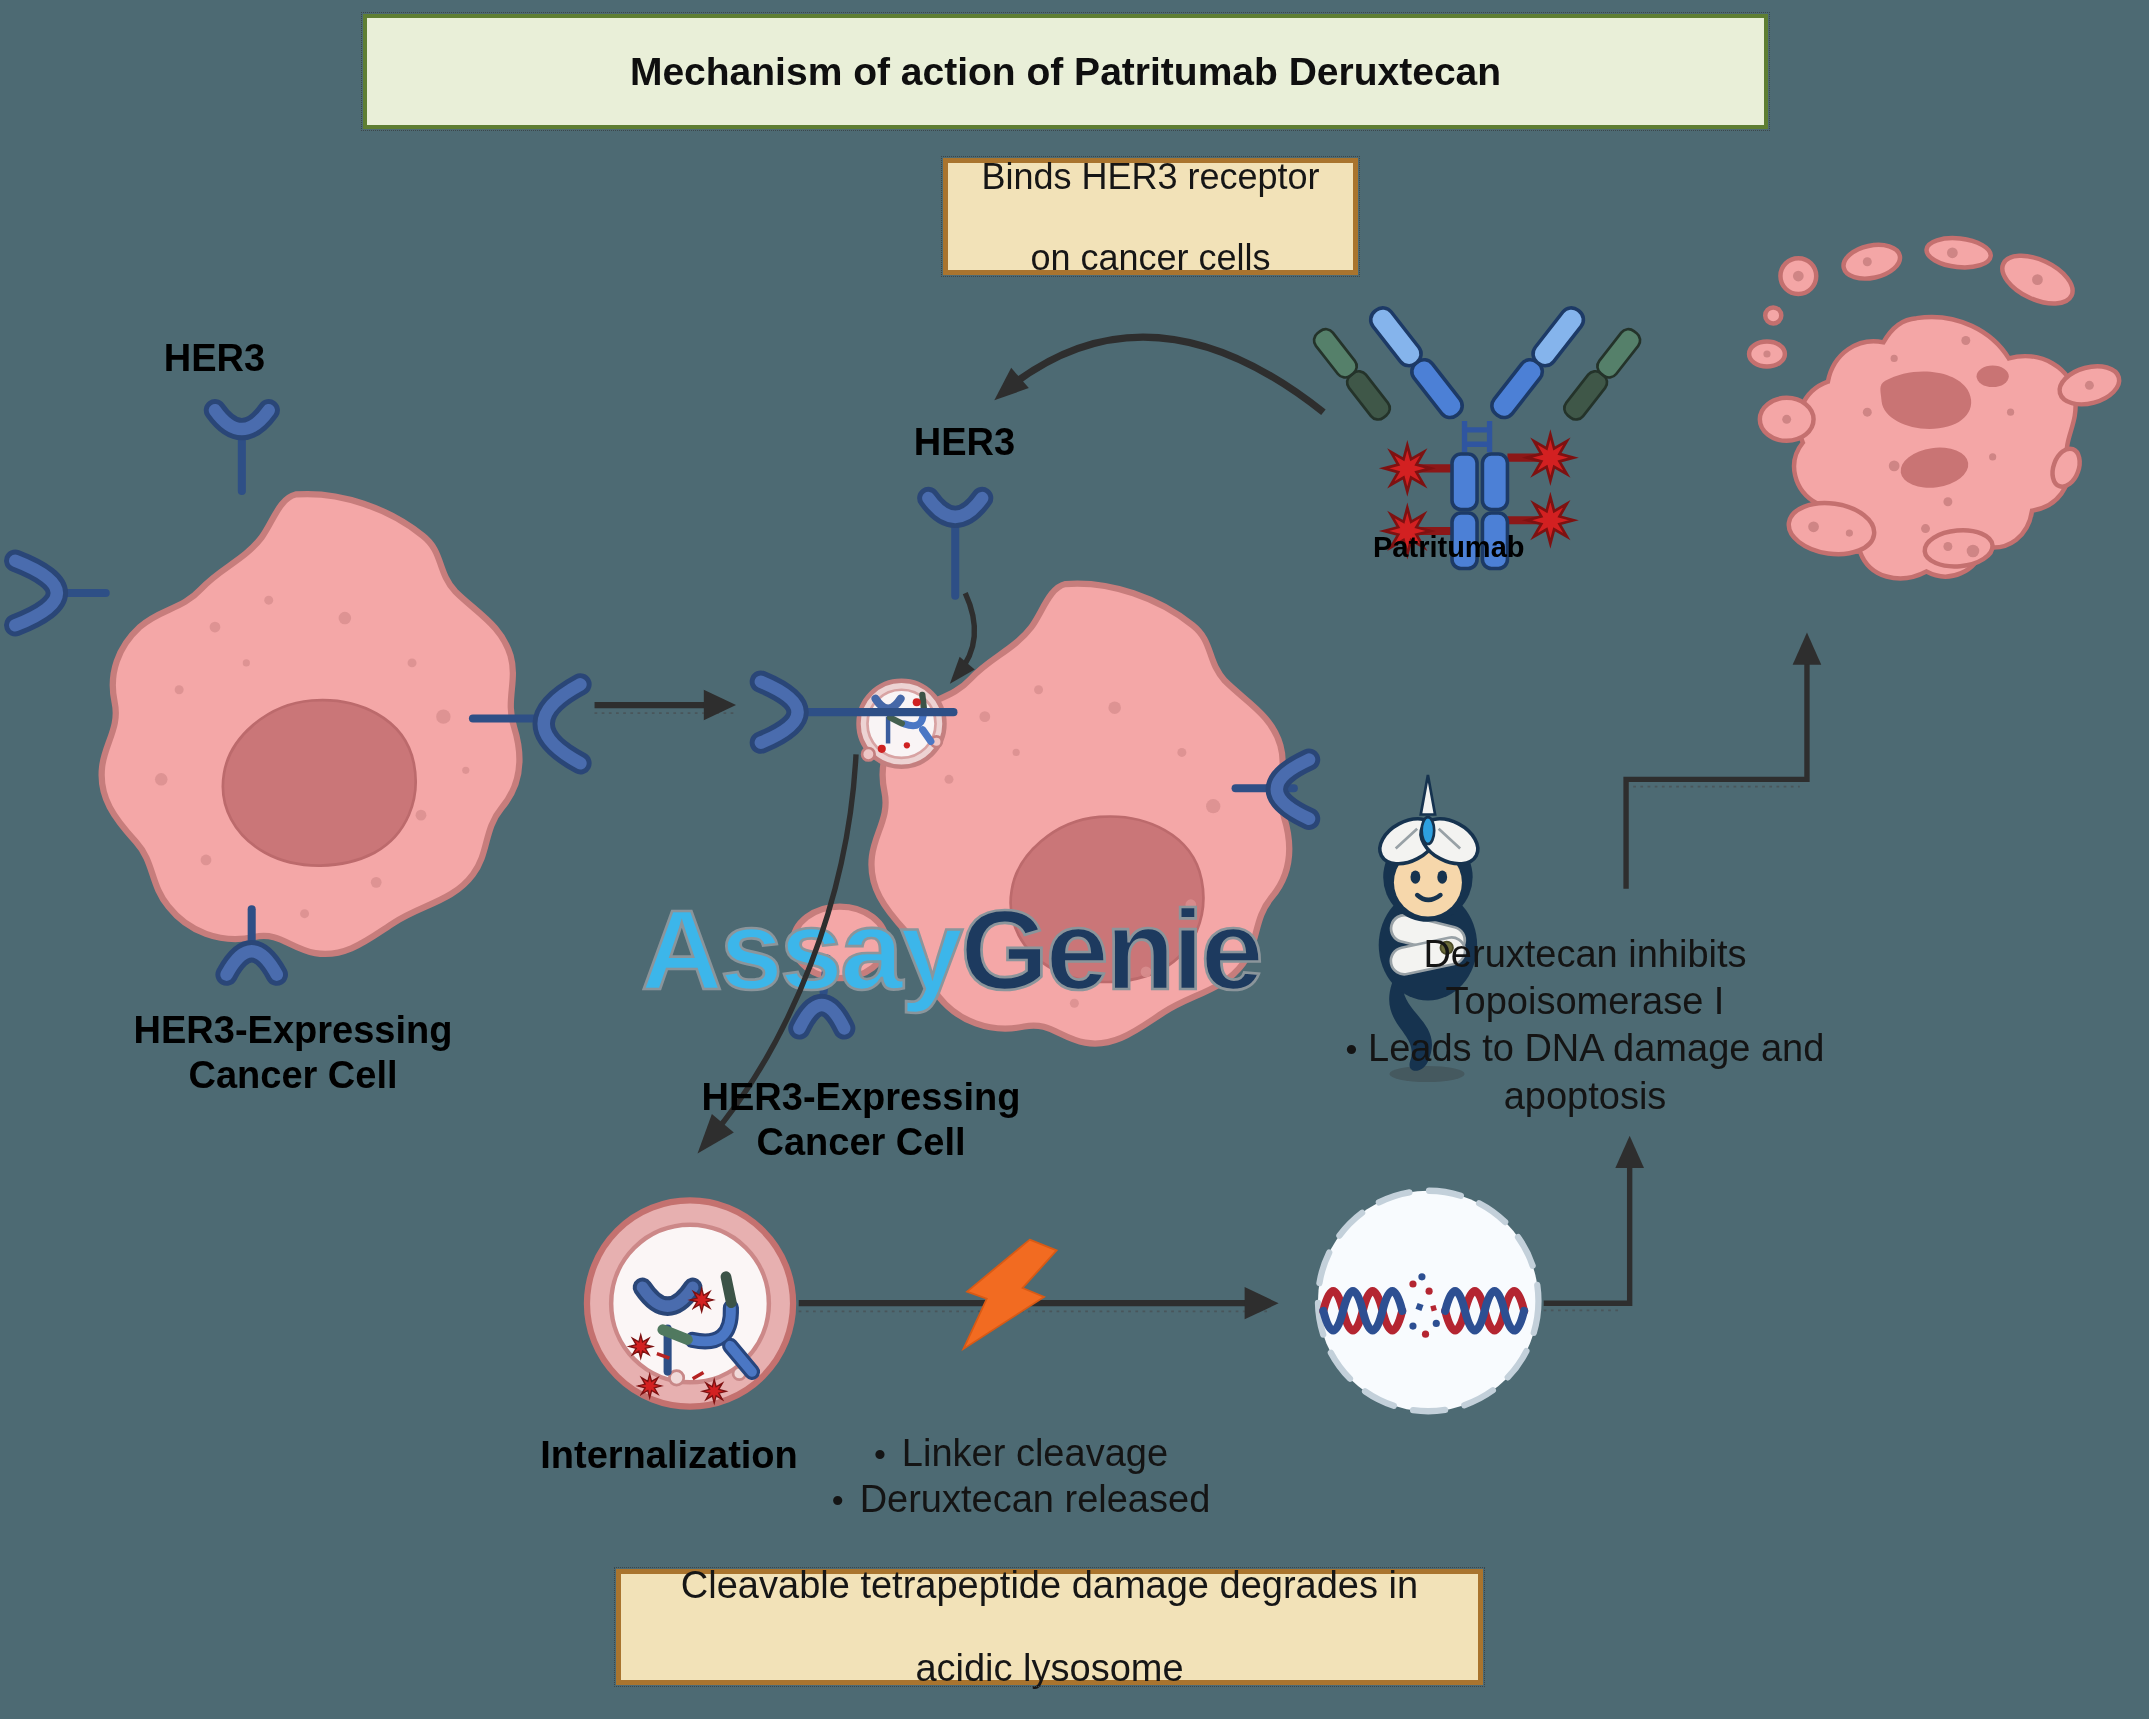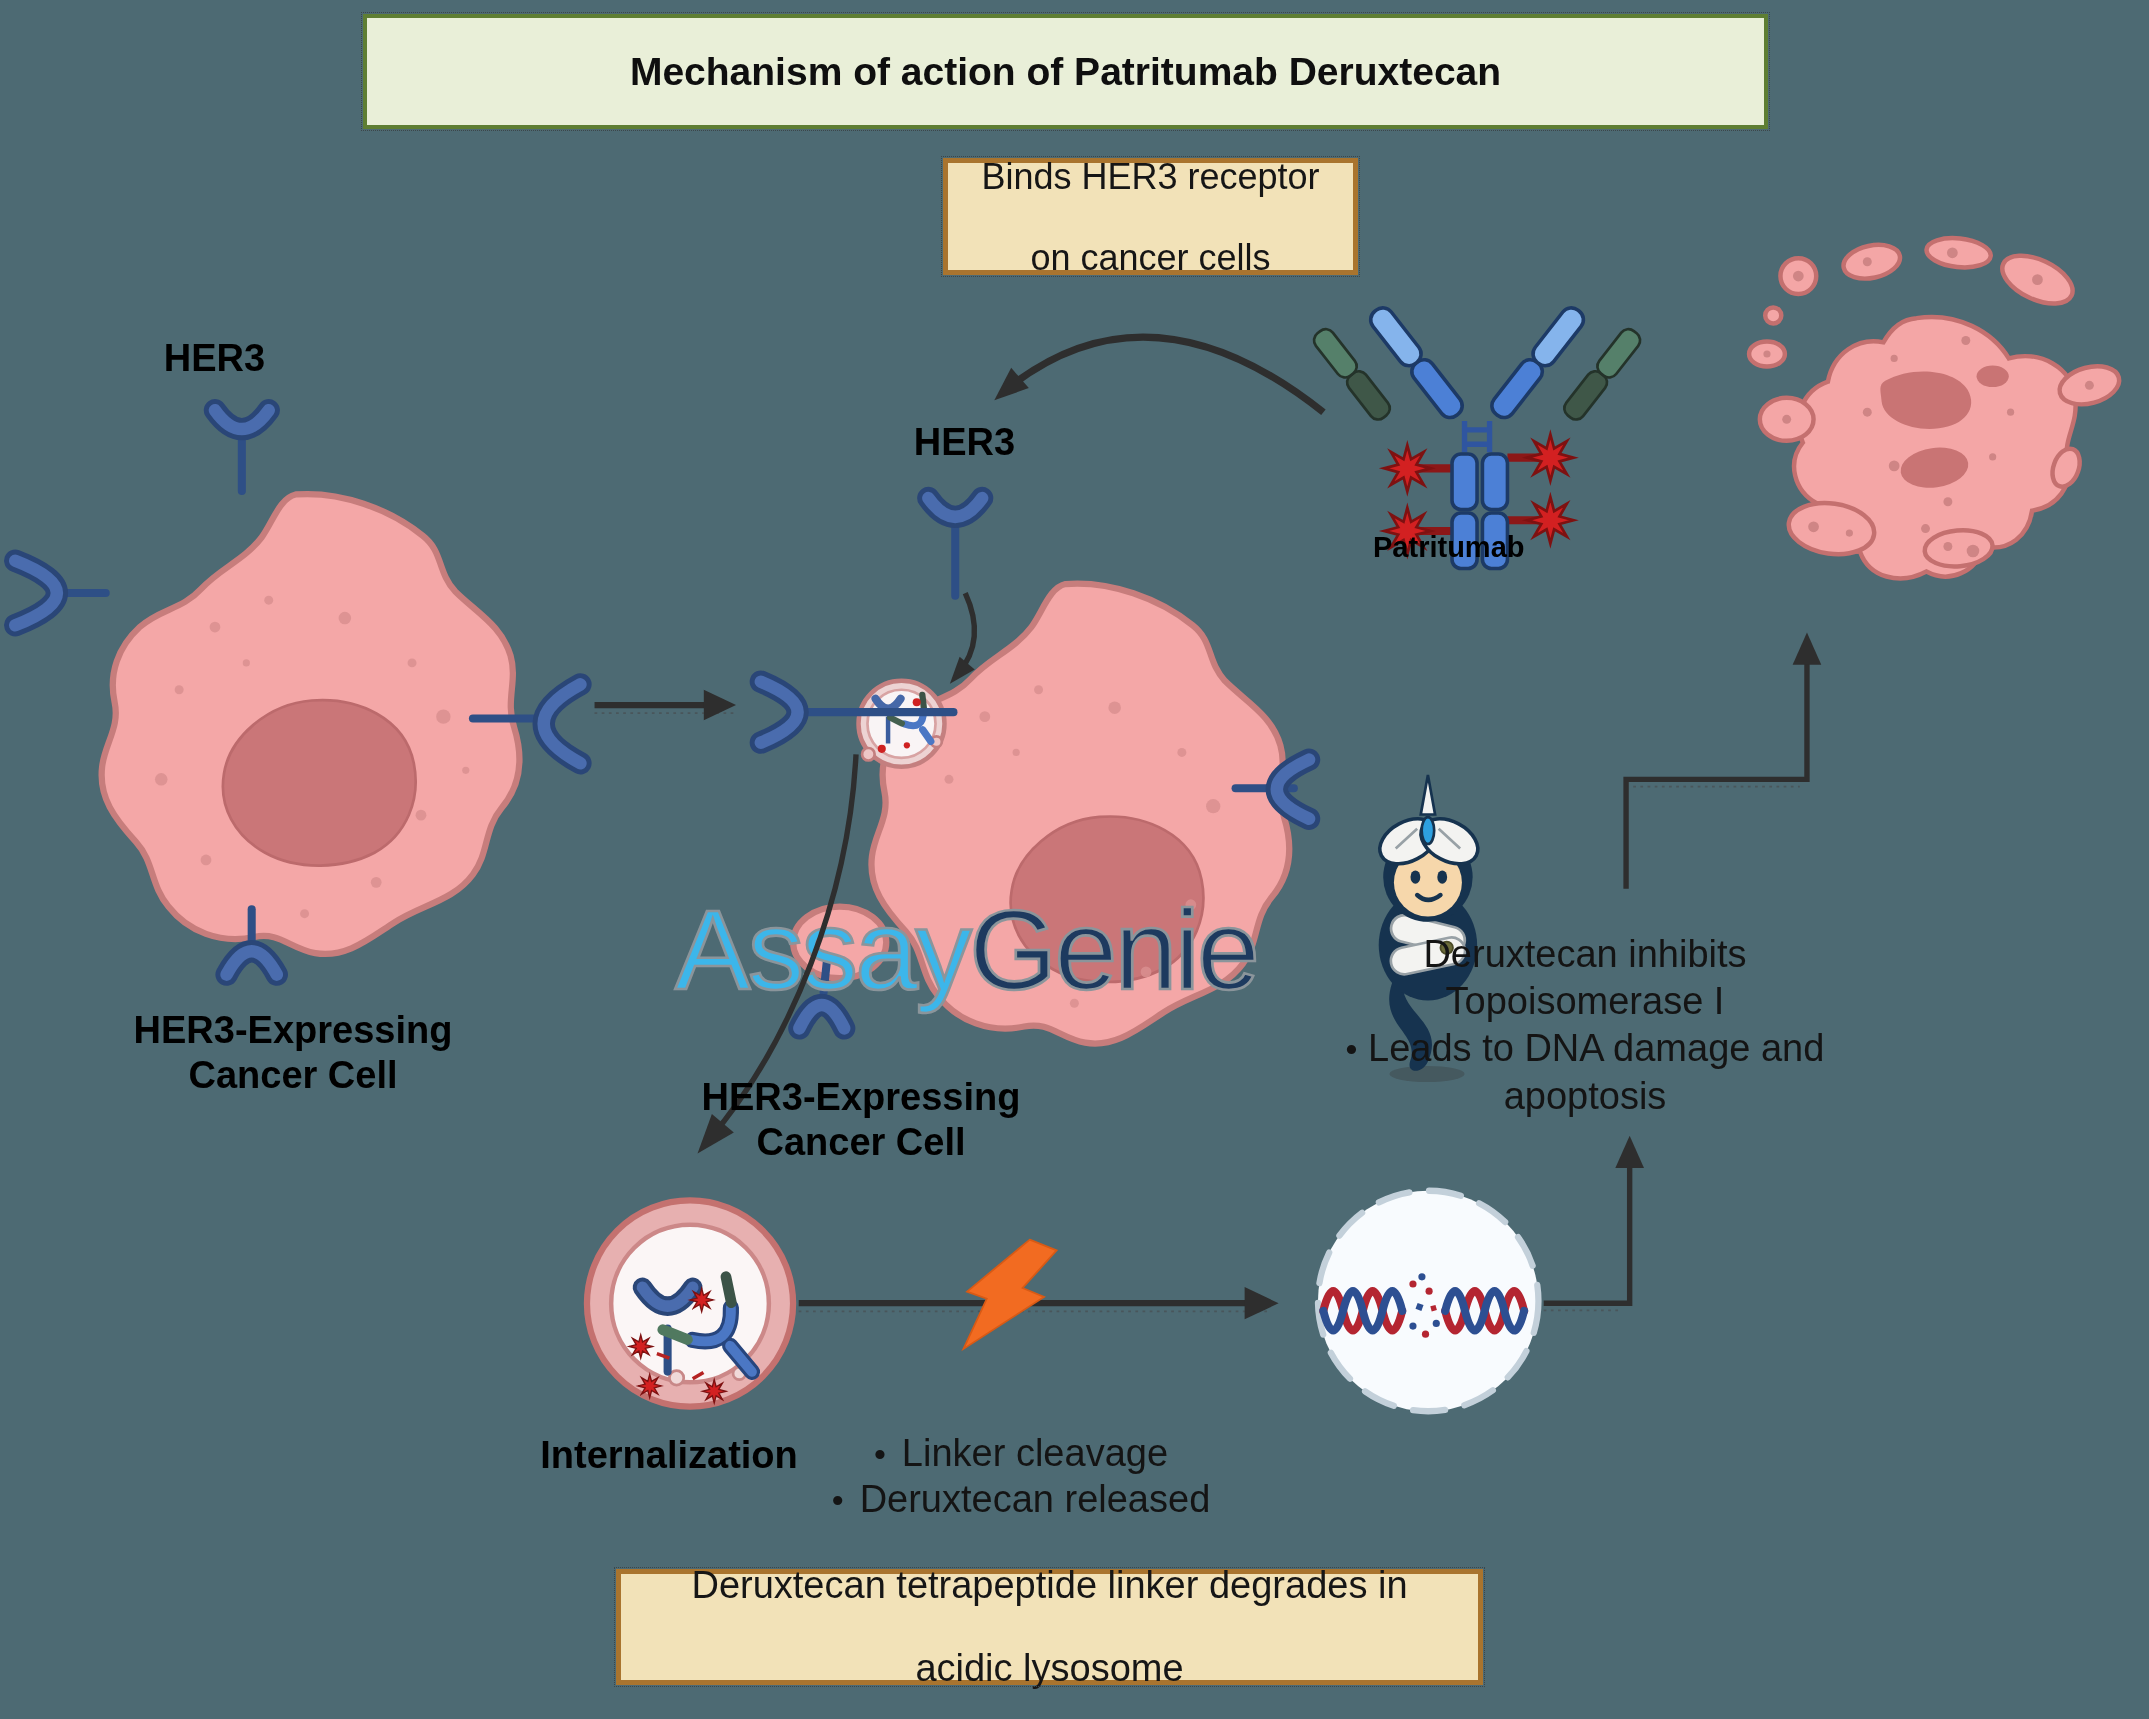--- a/index.html
+++ b/index.html
@@ -23,21 +23,21 @@
   .cap-left{left:114px;top:1008px;width:358px;}
   .cap-mid{left:682px;top:1075px;width:358px;}
   .adc-label{left:1373px;top:523px;width:376px;font-size:29px;line-height:48px;text-align:left;}
   .cap-endo{left:490px;top:1433px;width:358px;}
   .bullets{left:824px;top:1431px;width:394px;z-index:6;font-size:38px;line-height:45px;}
   .bullet-row{display:flex;justify-content:center;align-items:baseline;gap:16px;white-space:nowrap;}
   .bullet-dot{font-size:34px;}
   .topo{left:1312px;top:931px;width:546px;text-align:center;font-size:38px;line-height:47px;z-index:6;}
   .topo div{white-space:nowrap;}
   
-  .watermark{left:675px;top:885px;z-index:3;font-size:113px;font-weight:normal;letter-spacing:-2.7px;
+  .watermark{left:641px;top:885px;z-index:3;font-size:113px;font-weight:bold;letter-spacing:-2.7px;
              white-space:nowrap;-webkit-text-stroke:2.7px #8b959b;}
   .wm-assay{color:#3cb6ea;}
   .wm-genie{color:#1d3a5f;}
   
   svg{overflow:visible;}
   .z2{z-index:2;} .z4{z-index:4;} .z5{z-index:5;}
   .cellBody{fill:#f4a7a7;stroke:#c77d7c;stroke-width:7;}
   .nuc{fill:#ca7678;stroke:#bc6a6c;stroke-width:3;}
   .spk{fill:#d98f8f;opacity:.85;}
   .recO{fill:none;stroke:#2a4677;stroke-width:25;stroke-linecap:round;}
@@ -421,18 +421,18 @@
     <div>Deruxtecan inhibits</div>
     <div>Topoisomerase I</div>
     <div>
       <span class="bullet-dot">•</span>
       <span>Leads to DNA damage and</span>
     </div>
     <div>apoptosis</div>
   </div>
 
   <div class="abs tan-box lyso-box">
-    <div>Deruxtecan tetrapeptide linker degrades in</div>
+    <div>Cleavable tetrapeptide damage degrades in</div>
     <div>acidic lysosome</div>
   </div>
 
 </div>
 
 
 </body></html>

